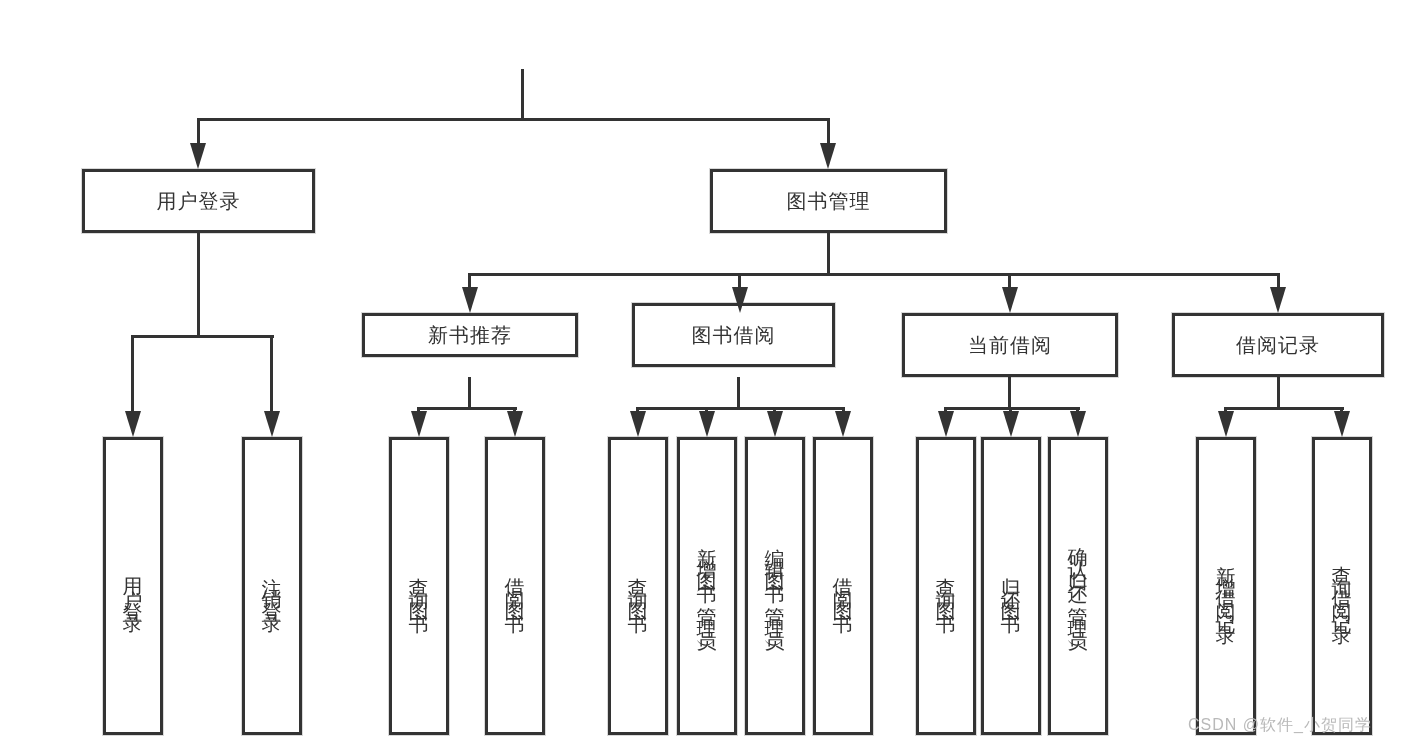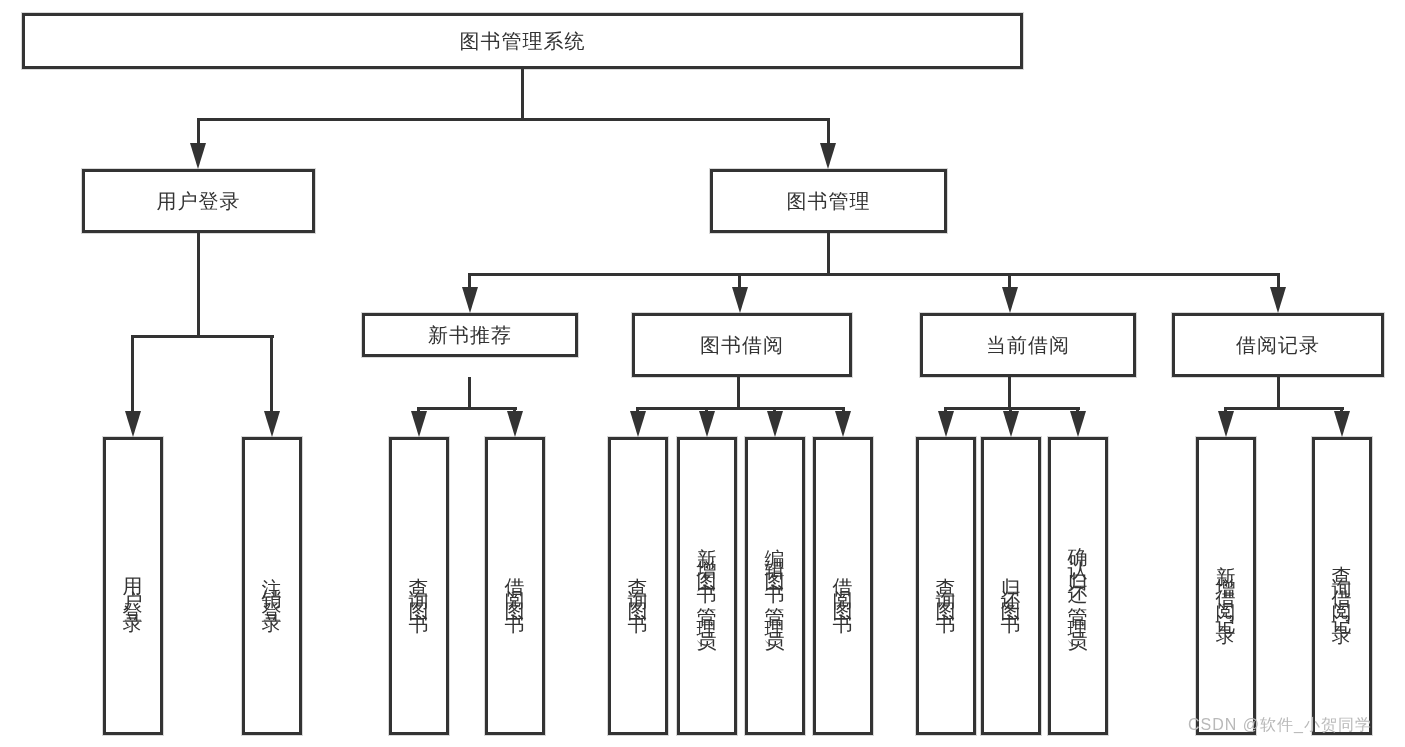--- a/index.html
+++ b/index.html
@@ -27,41 +27,38 @@
   .watermark{
     position:absolute;left:1188px;top:715px;
     color:#b9b9b9;font-size:16px;letter-spacing:1px;white-space:nowrap;
   }
 </style>
 </head>
 <body>
 
 <div class="stage">
 
-  <div class="box" style="left:22px;top:13px;width:1001px;height:56px;">
-    <span class="lbl">图书管理系统</span>
-  </div>
 
   <div class="box" style="left:82px;top:169px;width:233px;height:64px;">
     <span class="lbl">用户登录</span>
   </div>
 
   <div class="box" style="left:710px;top:169px;width:237px;height:64px;">
     <span class="lbl">图书管理</span>
   </div>
 
   <div class="box" style="left:362px;top:313px;width:216px;height:44px;">
     <span class="lbl">新书推荐</span>
   </div>
 
-  <div class="box" style="left:632px;top:313px;width:220px;height:64px;">
+  <div class="box" style="left:632px;top:303px;width:203px;height:64px;">
     <span class="lbl">图书借阅</span>
   </div>
 
-  <div class="box" style="left:902px;top:313px;width:216px;height:64px;margin-left:18px;">
+  <div class="box" style="left:902px;top:313px;width:216px;height:64px;">
     <span class="lbl">当前借阅</span>
   </div>
 
   <div class="box" style="left:1172px;top:313px;width:212px;height:64px;">
     <span class="lbl">借阅记录</span>
   </div>
 
   <div class="box vert" style="left:103px;top:437px;width:60px;height:298px;">
     <span class="lbl">用户登录</span>
   </div>

